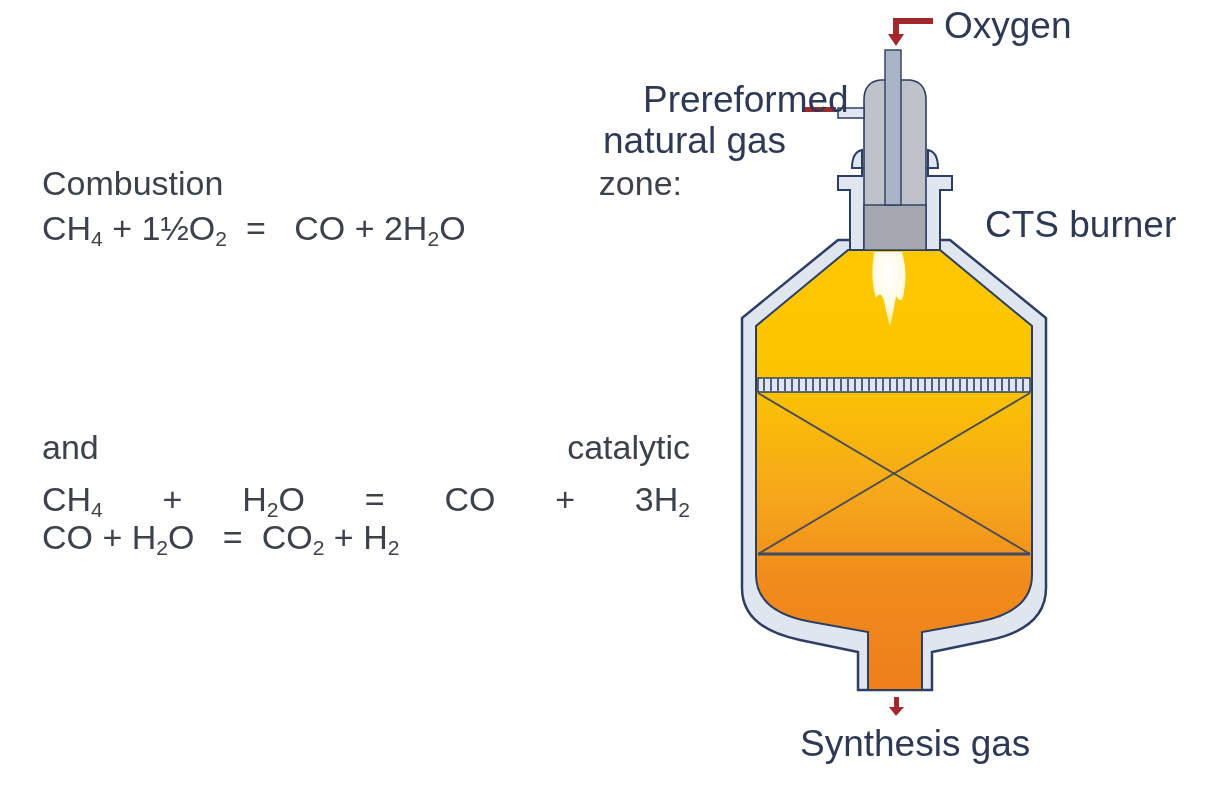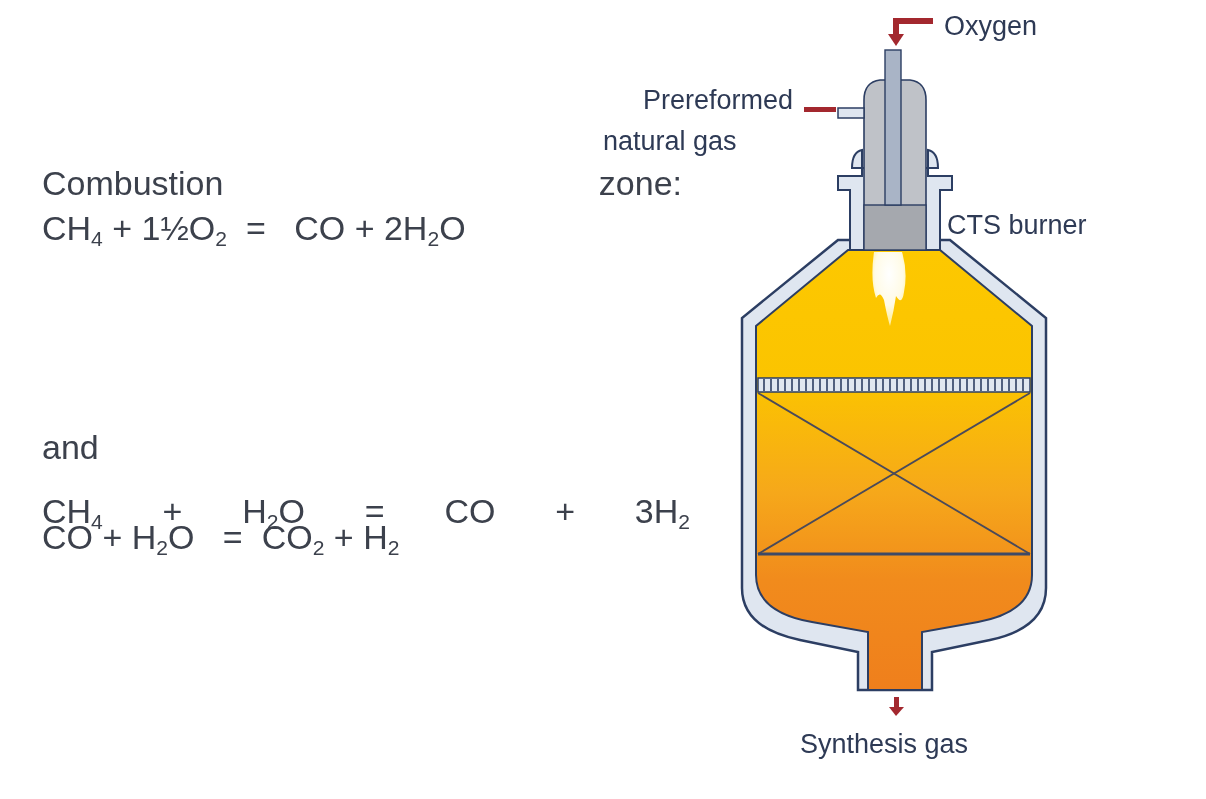--- a/index.html
+++ b/index.html
@@ -1,19 +1,19 @@
 <!DOCTYPE html>
 <html><head>
   <meta charset="utf-8">
   <style>
     html, body { margin: 0; padding: 0; background: #ffffff; }
     body { width: 1206px; height: 799px; position: relative; overflow: hidden;
            font-family: "Liberation Sans", sans-serif; color: #3a3f4a; }
     .txt { position: absolute; font-size: 34px; line-height: 40px; white-space: nowrap; color: #3c414c; }
-    .lbl { position: absolute; font-size: 27px; line-height: 38px; white-space: nowrap; color: #2e3a55; }
+    .lbl { position: absolute; font-size: 37px; line-height: 38px; white-space: nowrap; color: #2e3a55; }
     sub { font-size: 0.62em; vertical-align: -0.28em; line-height: 0; }
     .eqline { display: flex; justify-content: space-between; }
     #diagram { position: absolute; left: 0; top: 0; }
   </style>
 </head>
 <body>
 
 <svg id="diagram" width="1206" height="799" viewBox="0 0 1206 799" xmlns="http://www.w3.org/2000/svg">
   <defs>
     <linearGradient id="fillGrad" x1="0" y1="0" x2="0" y2="1" gradientUnits="userSpaceOnUse" x1p="0">
@@ -116,21 +116,21 @@
   </g>
   <g fill="#a3282e">
     <rect x="894" y="697" width="5" height="12"></rect>
     <polygon points="889,707 904,707 896,716"></polygon>
   </g>
 </svg>
 
 <div class="lbl" style="left:944px; top:7px;">Oxygen</div>
 <div class="lbl" style="left:603px; top:81px;margin-left:40px;">Prereformed</div>
 <div class="lbl" style="left:603px; top:122px;">natural gas</div>
-<div class="lbl" style="left:947px; top:206px;text-align:center;">CTS burner</div>
+<div class="lbl" style="left:985px; top:206px;text-align:center;">CTS burner</div>
 <div class="lbl" style="left:800px; top:725px;">Synthesis gas</div>
 
 <div>
   <div class="txt eqline" style="left:42px; top:163px; width:640px;">
     <span>Combustion</span>
     <span>zone:</span>
   </div>
   <div class="txt" style="left:42px; top:208px;">
     <span>CH</span><sub>4</sub>
     <span>+</span>
@@ -138,22 +138,23 @@
     &nbsp;<span>=</span>&nbsp;&nbsp;
     <span>CO</span>
     <span>+</span>
     <span>2H</span><sub>2</sub><span>O</span>
   </div>
 </div>
 
 <div>
   <div class="txt eqline" style="left:42px; top:427px; width:648px;">
     <span>and</span>
+    <span>catalytic</span>
   </div>
-  <div class="txt eqline" style="left:42px; top:491px; width:648px;">
+  <div class="txt eqline" style="left:42px; top:479px; width:648px;">
     <span><span>CH</span><sub>4</sub></span>
     <span>+</span>
     <span><span>H</span><sub>2</sub><span>O</span></span>
     <span>=</span>
     <span>CO</span>
     <span>+</span>
     <span><span>3H</span><sub>2</sub></span>
   </div>
   <div class="txt" style="left:42px; top:517px;">
     <span>CO</span>

